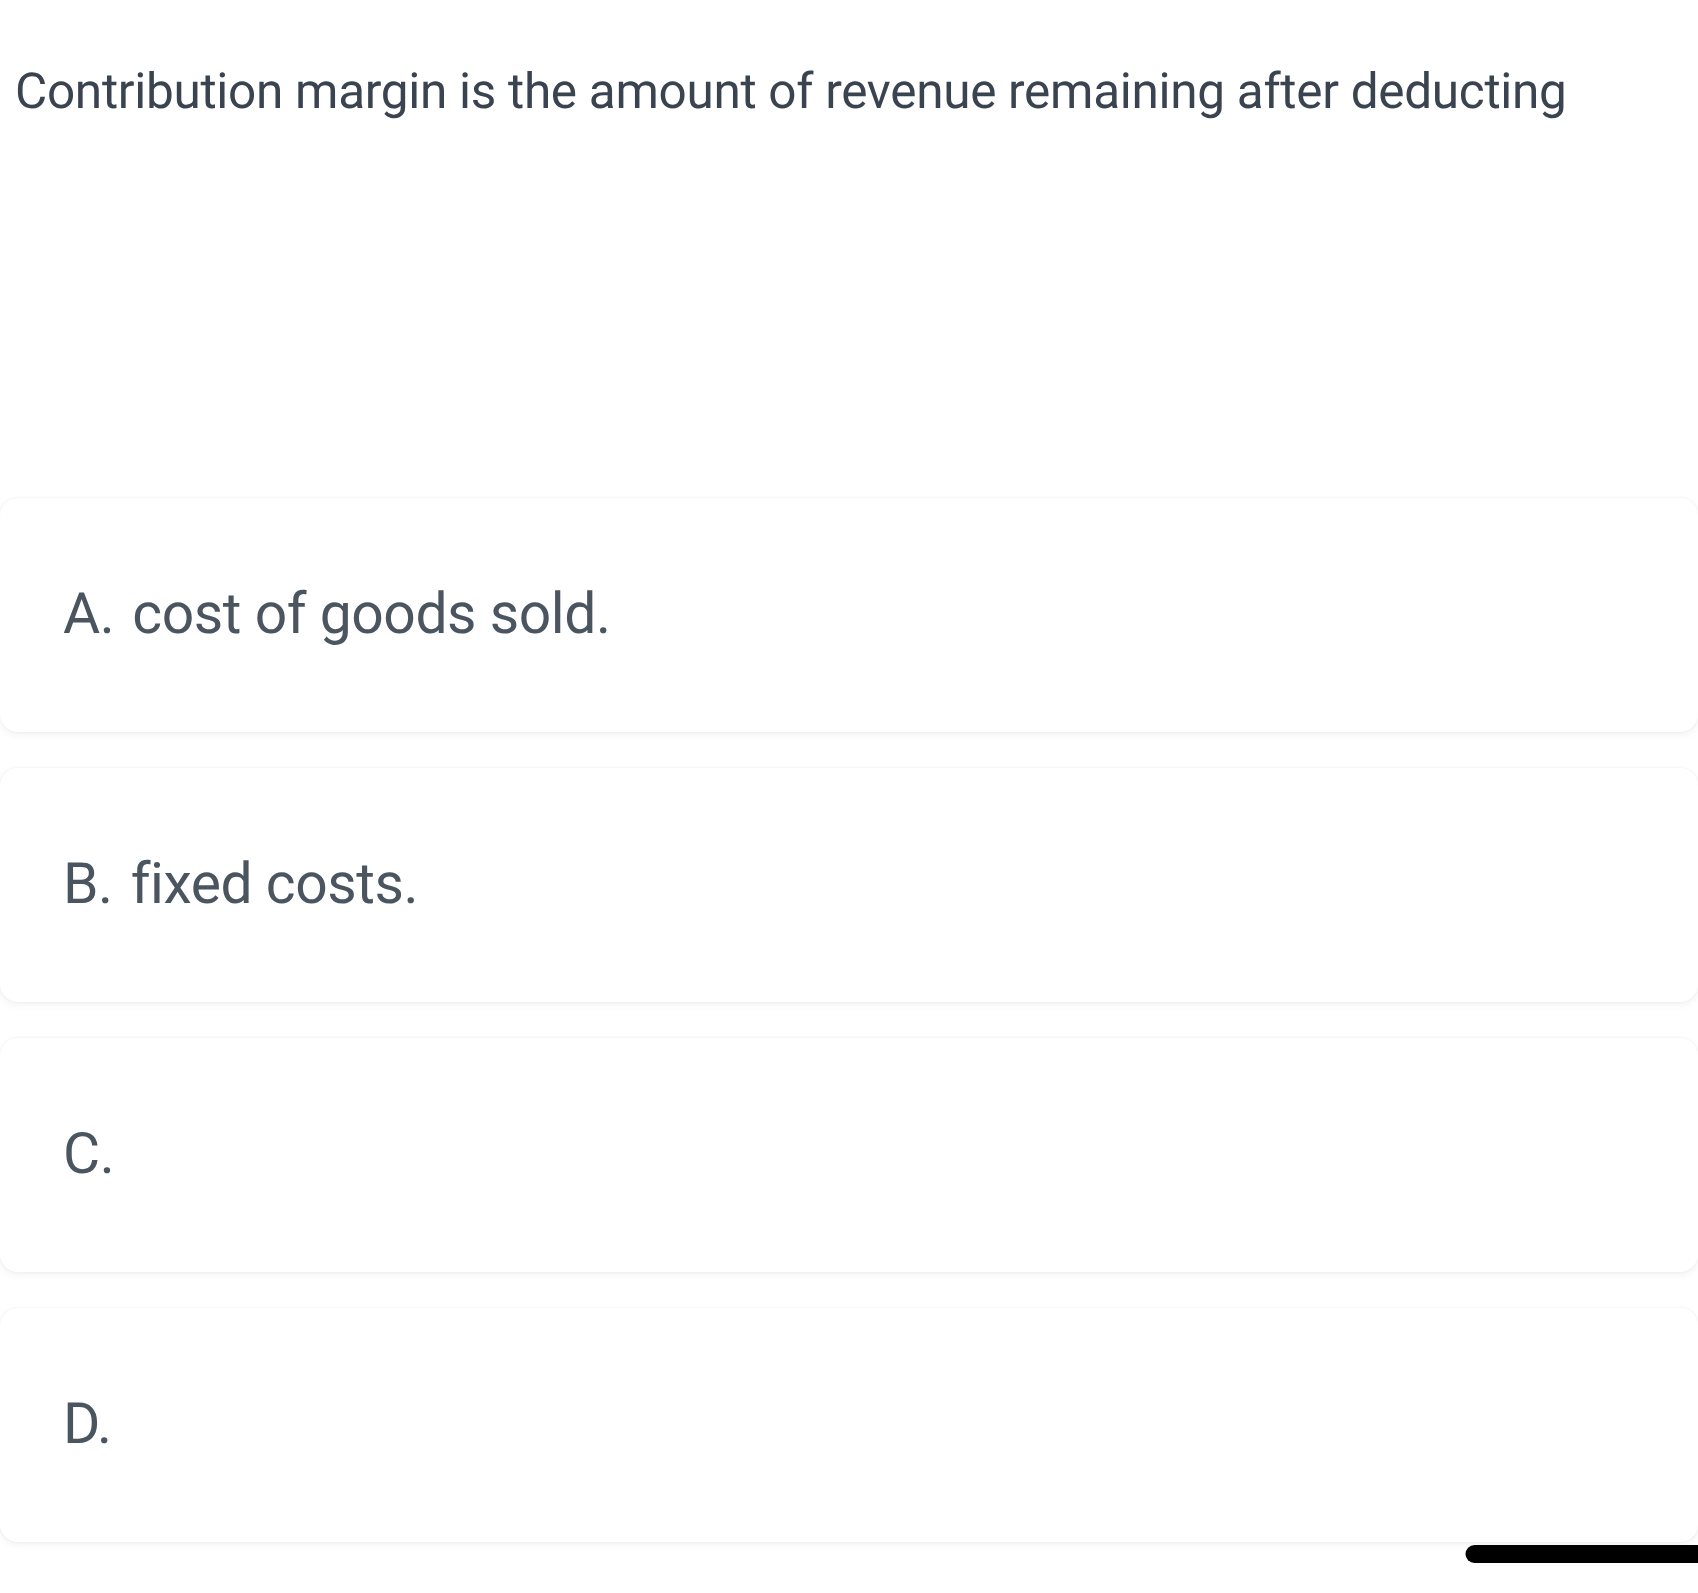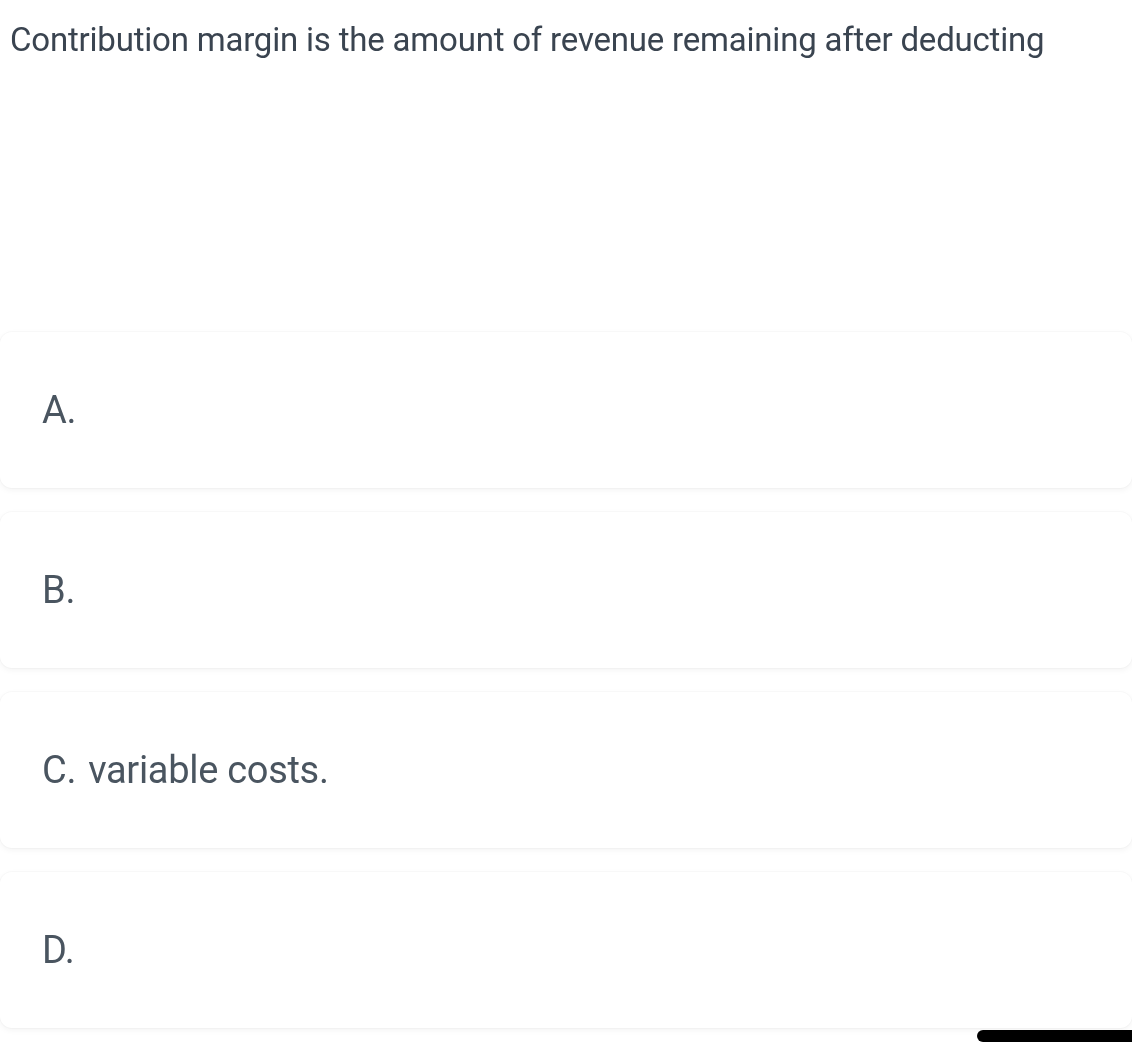--- a/index.html
+++ b/index.html
@@ -11,21 +11,21 @@
       font-family: -apple-system, BlinkMacSystemFont, "Segoe UI", Roboto, Helvetica, Arial, sans-serif;
       background: #ffffff;
       width: 1132px;
       height: 1062px;
       overflow: hidden;
       position: relative;
     }
     .question-text {
       font-size: 33px;
       color: #3a4450;
-      padding: 20px 10px 0 10px;
+      padding: 42px 10px 0 10px;
       font-weight: 400;
       letter-spacing: -0.2px;
     }
     .options-container {
       position: absolute;
       top: 332px;
       left: 0;
       right: 0;
     }
     .option {
@@ -60,33 +60,34 @@
 </head>
 <body>
 
 <div class="question-text">Contribution margin is the amount of revenue remaining after deducting</div>
 
 <div class="options-container">
 
   <div class="option">
     <div class="option-line">
       <span class="option-letter">A.</span>
+      <span>cost of goods sold.</span>
     </div>
   </div>
 
   <div class="option">
     <div class="option-line">
       <span class="option-letter">B.</span>
+      <span>fixed costs.</span>
     </div>
   </div>
 
   <div class="option">
     <div class="option-line">
       <span class="option-letter">C.</span>
-      <span>variable costs.</span>
     </div>
   </div>
 
   <div class="option">
     <div class="option-line">
       <span class="option-letter">D.</span>
     </div>
   </div>
 
 </div>

